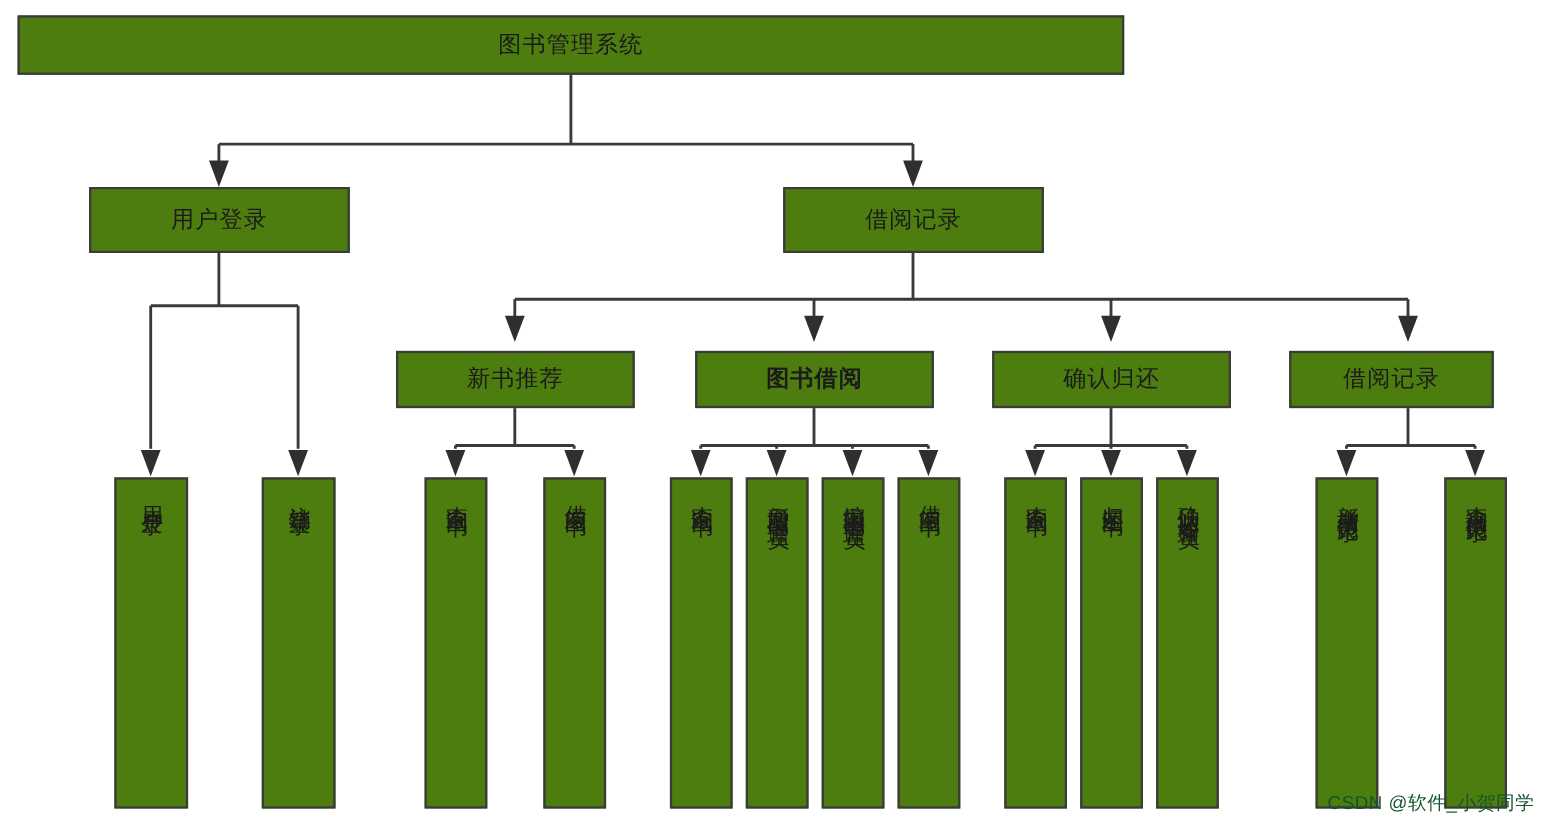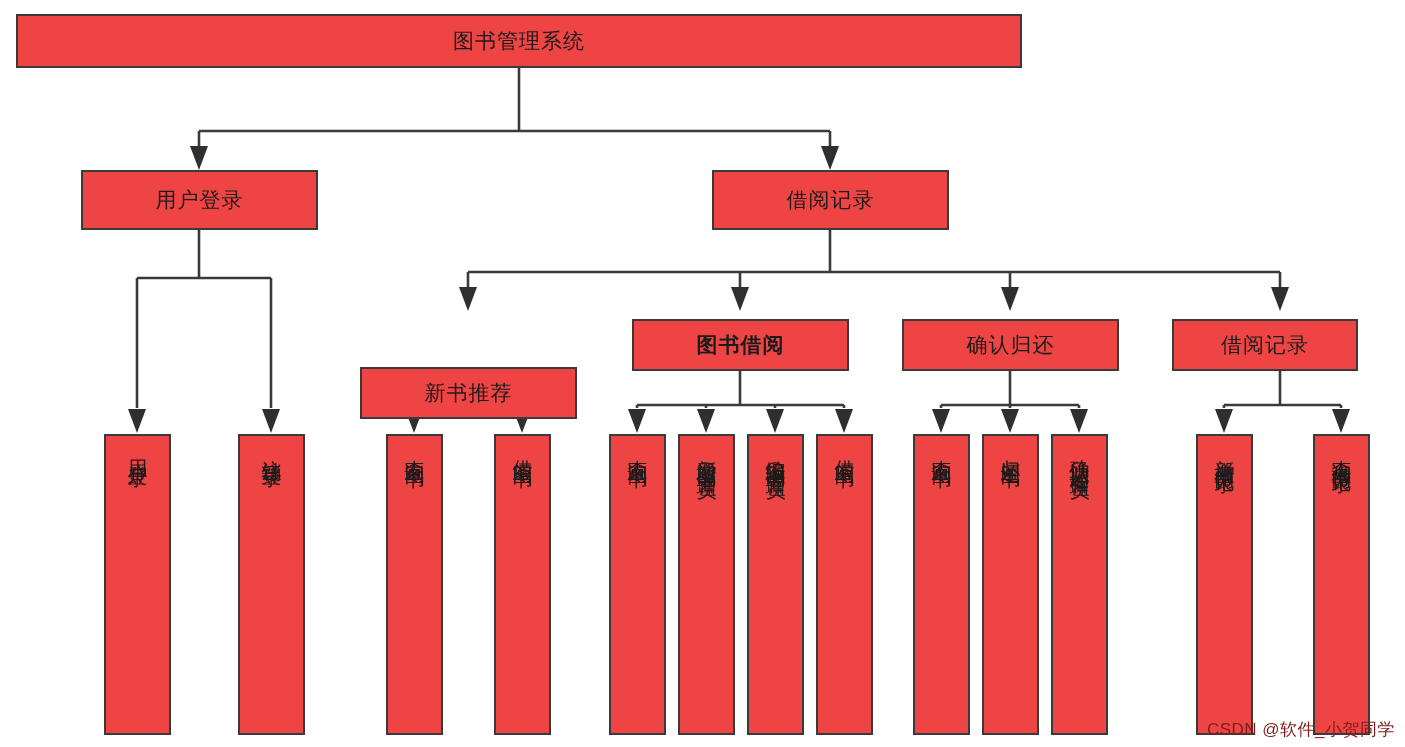--- a/index.html
+++ b/index.html
@@ -9,21 +9,21 @@
     font-family:"Liberation Sans","DejaVu Sans",sans-serif;
     color:#1b1b1b;
     overflow:hidden;
     position:relative;
   }
   #diagram{position:absolute;inset:0;width:1405px;height:747px;}
 
   .node{
     position:absolute;
     box-sizing:border-box;
-    background:#ef4444;
+    background:#4d7c0f;
     border:2.2px solid #3a3a3a;
     display:flex;
     align-items:center;
     justify-content:center;
     z-index:3;
   }
   .node .label{
     font-size:21px;
     letter-spacing:1px;
     line-height:1.15;
@@ -45,21 +45,21 @@
     letter-spacing:3px;
     line-height:1.05;
     white-space:nowrap;
   }
 
   .watermark{
     position:absolute;
     right:10px;
     bottom:6px;
     font-size:17px;
-    color:#7f1d1d;
+    color:#14532d;
     letter-spacing:0.5px;
     white-space:nowrap;
     z-index:6;
   }
 </style>
 </head>
 <body>
 
 <svg id="diagram" viewBox="0 0 1405 747" aria-hidden="true">
   <g stroke="#3a3a3a" stroke-width="2.6" fill="none" stroke-linecap="butt">
@@ -139,21 +139,21 @@
   <span class="label">图书管理系统</span>
 </div>
 
 <div class="node" style="left:81px;top:170px;width:237px;height:60px;">
   <span class="label">用户登录</span>
 </div>
 <div class="node" style="left:712px;top:170px;width:237px;height:60px;">
   <span class="label">借阅记录</span>
 </div>
 
-<div class="node" style="left:360px;top:319px;width:217px;height:52px;margin-top:48px;">
+<div class="node" style="left:360px;top:319px;width:217px;height:52px;">
   <span class="label">新书推荐</span>
 </div>
 <div class="node" style="left:632px;top:319px;width:217px;height:52px;font-weight:bold;">
   <span class="label">图书借阅</span>
 </div>
 <div class="node" style="left:902px;top:319px;width:217px;height:52px;">
   <span class="label">确认归还</span>
 </div>
 <div class="node" style="left:1172px;top:319px;width:186px;height:52px;">
   <span class="label">借阅记录</span>

